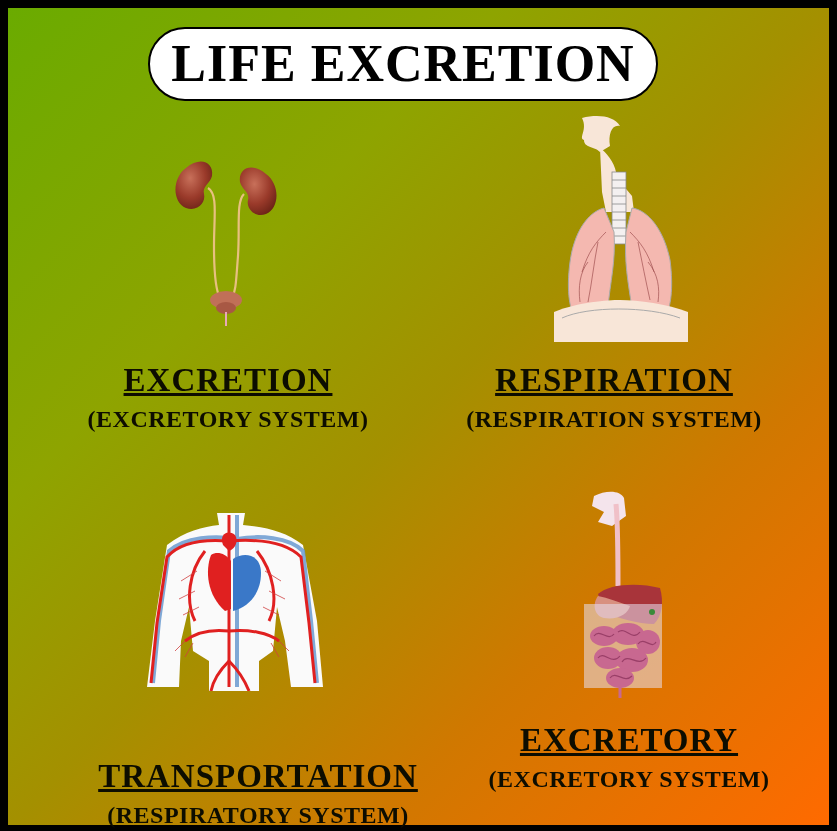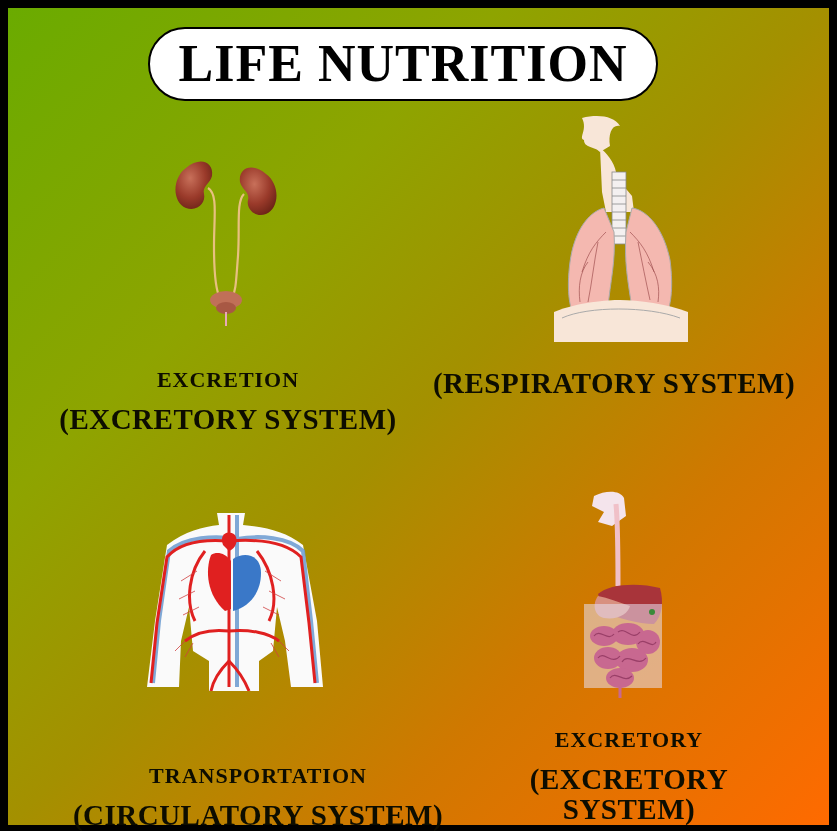--- a/index.html
+++ b/index.html
@@ -17,31 +17,31 @@
     }
     .title-text {
       font-family: "Liberation Serif", "DejaVu Serif", serif; font-weight: bold;
       font-size: 52px; color: #000; letter-spacing: 1px; line-height: 1;
       font-variant: small-caps;
     }
     .label-block {
       position: absolute; text-align: center;
       font-family: "Liberation Serif", "DejaVu Serif", serif; font-weight: bold; color: #0d0d00;
     }
-    .label-main { font-size: 22px; letter-spacing: 1px; line-height: 36px; }
-    .label-sub { font-size: 29px; letter-spacing: 0.5px; line-height: 30px; margin-top: 6px; }
+    .label-main { font-size: 33px; letter-spacing: 1px; line-height: 36px; text-decoration: underline; }
+    .label-sub { font-size: 24px; letter-spacing: 0.5px; line-height: 30px; margin-top: 6px; }
     .illus { position: absolute; }
   </style>
 </head>
 <body>
 
 <div class="canvas">
 
   <div class="title-pill" style="left:140px; top:19px;">
-    <span class="title-text">LIFE NUTRITION</span>
+    <span class="title-text">LIFE EXCRETION</span>
   </div>
 
   <svg class="illus" style="left:160px; top:148px;" width="120" height="170" viewBox="0 0 120 170">
     <defs>
       <radialGradient id="kid" cx="40%" cy="35%" r="70%">
         <stop offset="0%" stop-color="#c8705a"></stop>
         <stop offset="60%" stop-color="#9a3a2a"></stop>
         <stop offset="100%" stop-color="#6e2418"></stop>
       </radialGradient>
     </defs>
@@ -123,26 +123,27 @@
     <circle cx="84" cy="126" r="3" fill="#3a8a3a"></circle>
     <line x1="52" y1="200" x2="52" y2="212" stroke="#c86890" stroke-width="3"></line>
   </svg>
 
   <div class="label-block" style="left:40px; top:354px; width:360px;">
     <div class="label-main">EXCRETION</div>
     <div class="label-sub">(EXCRETORY SYSTEM)</div>
   </div>
 
   <div class="label-block" style="left:420px; top:354px; width:372px;">
-    <div class="label-sub">(RESPIRATORY SYSTEM)</div>
+    <div class="label-main">RESPIRATION</div>
+    <div class="label-sub">(RESPIRATION SYSTEM)</div>
   </div>
 
   <div class="label-block" style="left:50px; top:714px; width:400px;margin-top:36px;">
     <div class="label-main">TRANSPORTATION</div>
-    <div class="label-sub">(CIRCULATORY SYSTEM)</div>
+    <div class="label-sub">(RESPIRATORY SYSTEM)</div>
   </div>
 
   <div class="label-block" style="left:460px; top:714px; width:322px;">
     <div class="label-main">EXCRETORY</div>
     <div class="label-sub">(EXCRETORY SYSTEM)</div>
   </div>
 
 </div>
 
 </body></html>

